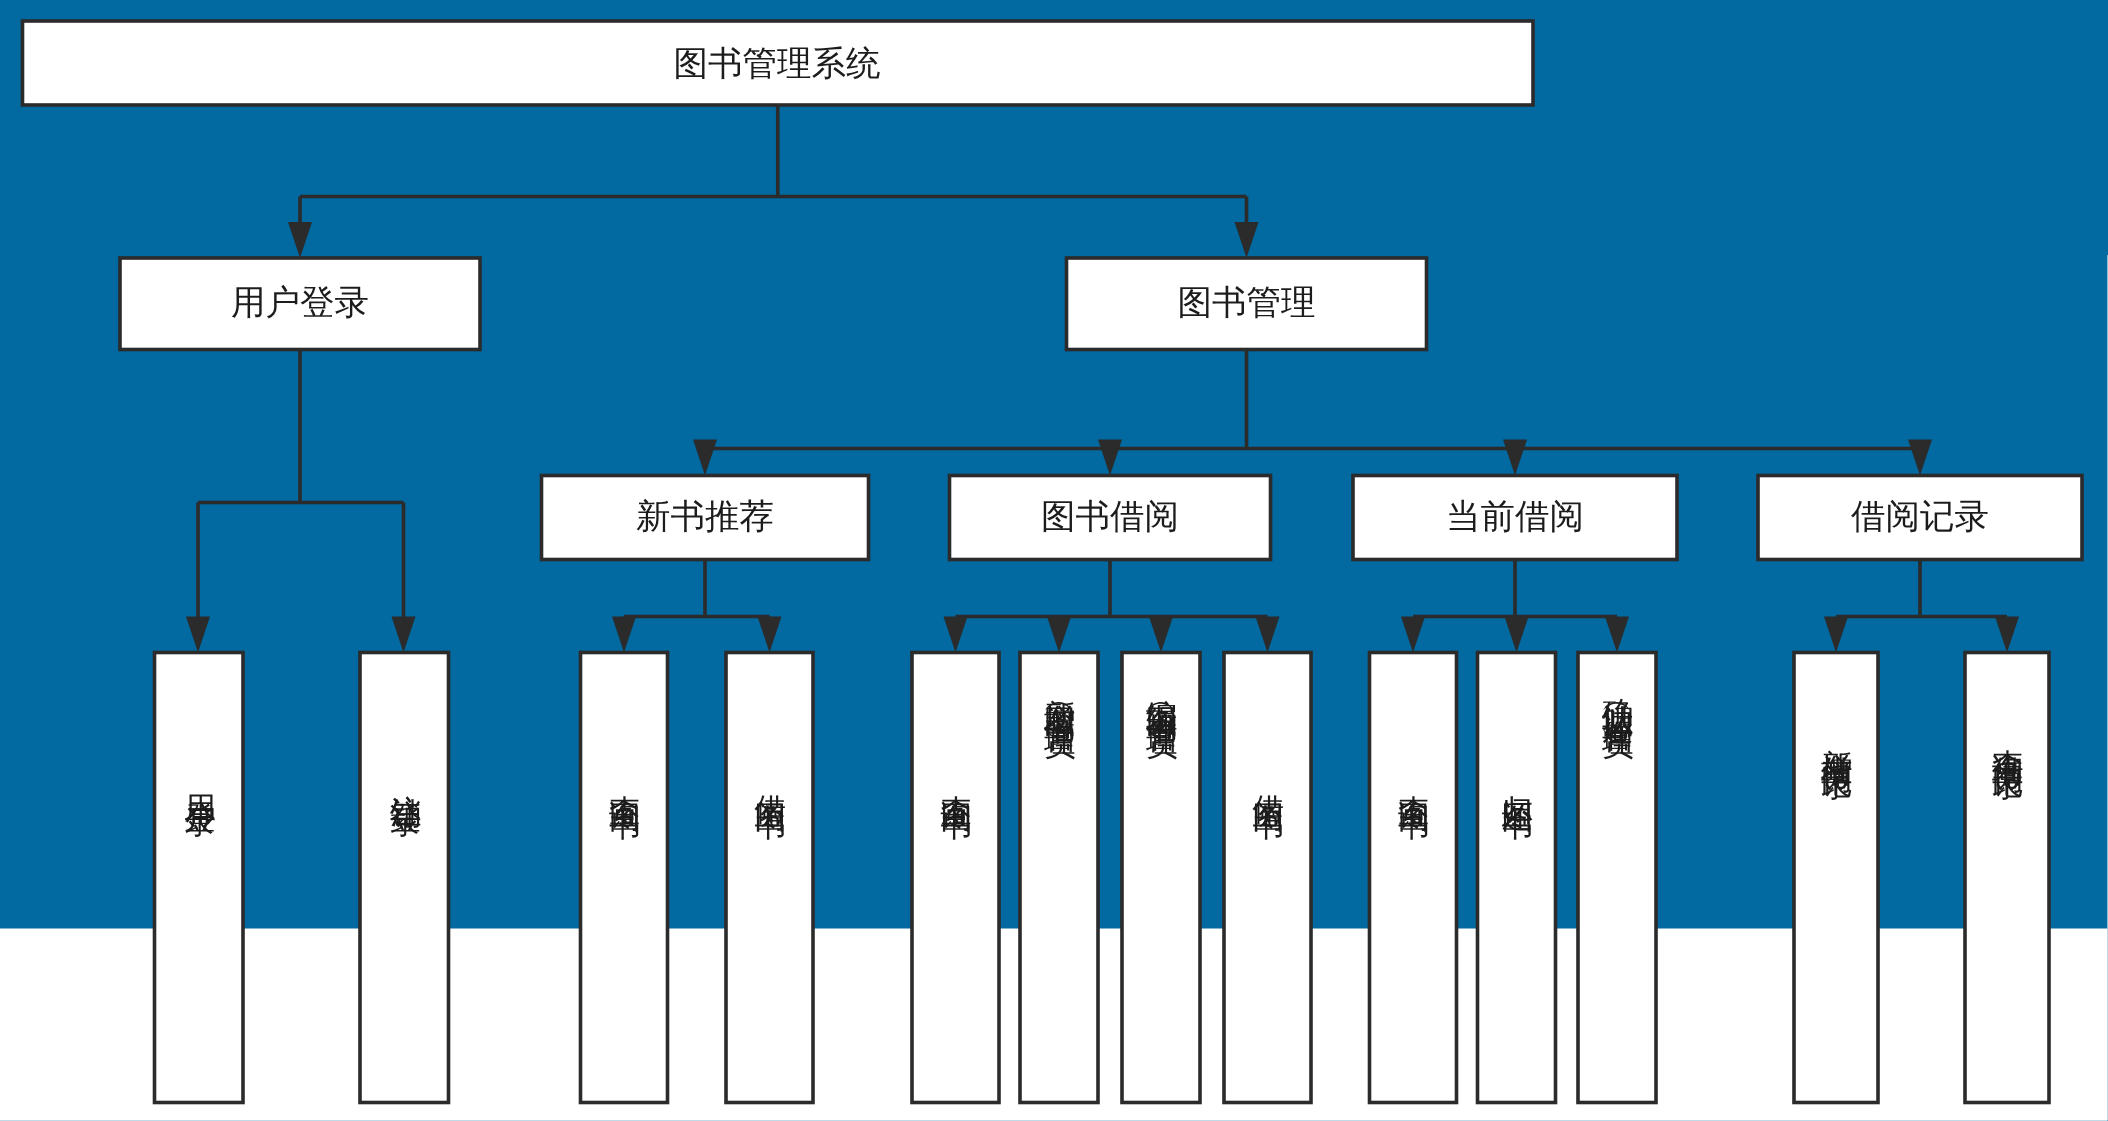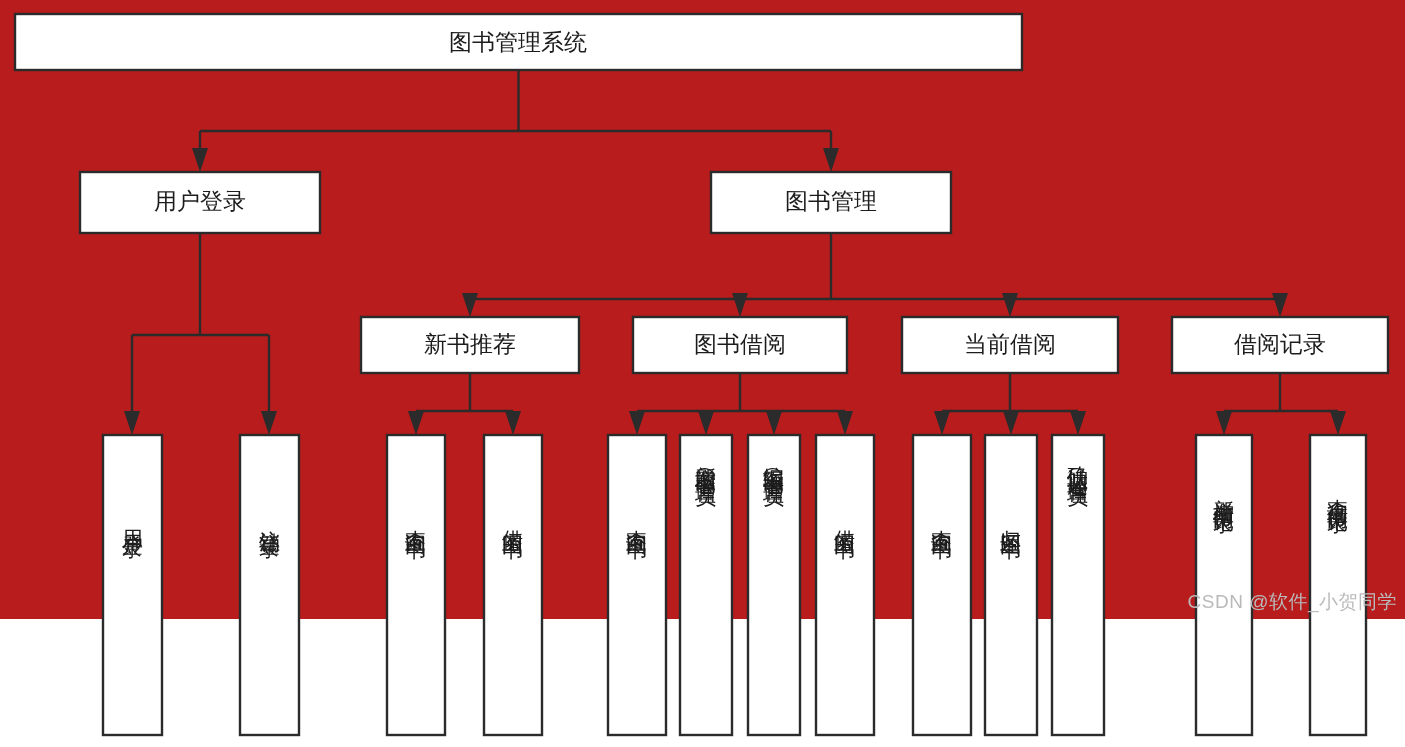--- a/index.html
+++ b/index.html
@@ -10,21 +10,21 @@
   body {
     width: 1405px;
     height: 747px;
     overflow: hidden;
     font-family: "Liberation Sans", "DejaVu Sans", sans-serif;
   }
   #diagram-root {
     position: relative;
     width: 1405px;
     height: 619px;
-    background: #b91c1c;
+    background: #0369a1;
   }
   svg#flowchart {
     position: absolute;
     top: 0;
     left: 0;
     width: 1405px;
     height: 747px;
     display: block;
   }
   .node-rect {
@@ -214,15 +214,14 @@
       <text class="node-label node-label-v" x="1224" y="482">新增借阅记录</text>
     </g>
 
     <g>
       <rect class="node-rect" x="1310" y="435" width="56" height="300"></rect>
       <text class="node-label node-label-v" x="1338" y="482">查询借阅记录</text>
     </g>
 
   </svg>
 
-  <div class="watermark-text">CSDN @软件_小贺同学</div>
 
 </div>
 
 </body></html>

